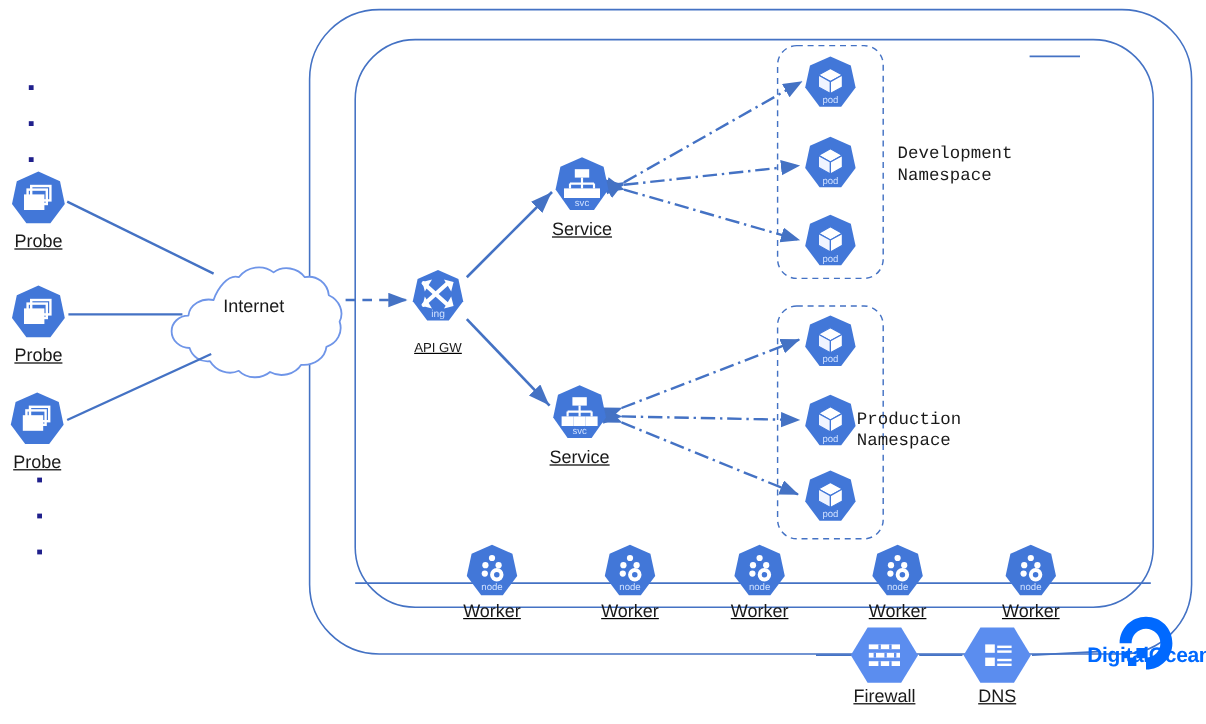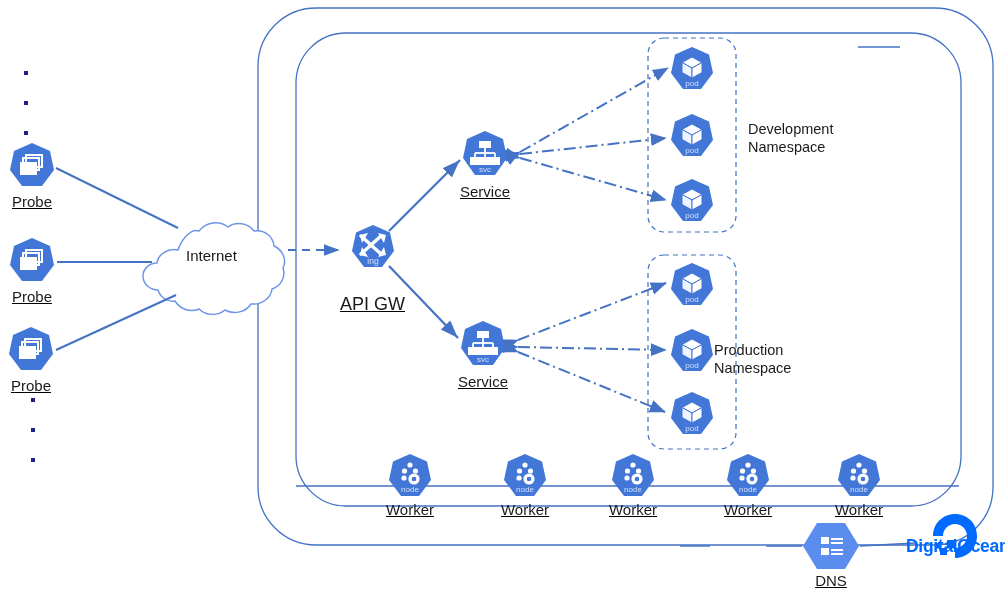--- a/index.html
+++ b/index.html
@@ -2,21 +2,21 @@
 <html><head>
 <meta charset="utf-8">
 <style>
   html,body{margin:0;padding:0;background:#ffffff;}
   body{width:1005px;height:603px;font-family:"Liberation Sans",sans-serif;overflow:hidden;}
   #stage{position:relative;width:1005px;height:603px;background:#fff;}
   #wire{position:absolute;left:0;top:0;width:1005px;height:603px;}
   .node{position:absolute;display:flex;flex-direction:column;align-items:center;text-decoration:underline;}
   .glyph{position:relative;display:block;}
   .cap{font-family:"Liberation Sans",sans-serif;color:#1a1a1a;white-space:nowrap;text-align:center;line-height:1.05;}
-  .nslabel{position:absolute;font-family:Liberation Sans, sans-serif;color:#1a1a1a;
+  .nslabel{position:absolute;font-family:Liberation Mono, monospace;color:#1a1a1a;
            font-size:14.5px;line-height:18px;white-space:pre;}
   .cloudtext{position:absolute;font-size:15px;color:#1a1a1a;}
   .dotmark{position:absolute;width:4px;height:4px;background:#20208c;}
   .dologo{position:absolute;}
   .doword{position:absolute;font-family:"Liberation Sans",sans-serif;font-weight:bold;
           font-size:17.5px;color:#0069FF;letter-spacing:-0.3px;white-space:nowrap;}
 </style>
 </head>
 <body>
 
@@ -134,21 +134,21 @@
       <g stroke="#ffffff" stroke-width="3.4" fill="none" stroke-linecap="round">
         <path d="M13,13 L33,31"></path>
         <path d="M33,13 L13,31"></path>
       </g>
       <path d="M30,10 L38,12 L36,20 Z" fill="#ffffff"></path>
       <path d="M20,34 L12,32 L14,24 Z" fill="#ffffff"></path>
       <path d="M30,34 L38,32 L36,24 Z" fill="#ffffff"></path>
       <path d="M20,10 L12,12 L14,20 Z" fill="#ffffff"></path>
       <text x="25" y="41" text-anchor="middle" fill="#cfe0ff" font-family="Liberation Sans, sans-serif" font-size="8.5">ing</text>
     </svg>
-    <div class="cap" style="font-size:18px;margin-top:20px;">API GW</div>
+    <div class="cap" style="font-size:11px;margin-top:10px;">API GW</div>
   </div>
 
   <div class="node" style="left:459px;top:129px;">
     <svg class="glyph" width="52" height="54" viewBox="0 0 52 54">
       <polygon points="26,2 44,10 48,29 36,46 16,46 4,29 8,10" fill="#4277d8"></polygon>
       <g fill="#ffffff">
         <rect x="20" y="12" width="12" height="7"></rect>
         <rect x="11" y="28" width="10" height="8"></rect>
         <rect x="21" y="28" width="10" height="8"></rect>
         <rect x="31" y="28" width="10" height="8"></rect>
@@ -324,20 +324,40 @@
       <circle cx="19.5" cy="19" r="2.6" fill="#ffffff"></circle>
       <circle cx="30.5" cy="19" r="2.6" fill="#ffffff"></circle>
       <circle cx="19" cy="26" r="2.6" fill="#ffffff"></circle>
       <circle cx="29" cy="27" r="5.6" fill="#ffffff"></circle>
       <circle cx="29" cy="27" r="2.3" fill="#4277d8"></circle>
       <text x="25" y="40" text-anchor="middle" fill="#cfe0ff" font-family="Liberation Sans, sans-serif" font-size="8">node</text>
     </svg>
     <div class="cap" style="font-size:15px;">Worker</div>
   </div>
 
+  <div class="node" style="left:707px;top:521px;">
+    <svg class="glyph" width="60" height="52" viewBox="0 0 60 52">
+      <polygon points="16,2 44,2 58,25 44,48 16,48 2,25" fill="#5b8def"></polygon>
+      <g fill="#ffffff">
+        <rect x="17" y="16" width="26" height="4"></rect>
+        <rect x="17" y="23" width="26" height="4"></rect>
+        <rect x="17" y="30" width="26" height="4"></rect>
+      </g>
+      <g fill="#5b8def">
+        <rect x="25" y="16" width="2" height="4"></rect>
+        <rect x="34" y="16" width="2" height="4"></rect>
+        <rect x="21" y="23" width="2" height="4"></rect>
+        <rect x="30" y="23" width="2" height="4"></rect>
+        <rect x="38" y="23" width="2" height="4"></rect>
+        <rect x="25" y="30" width="2" height="4"></rect>
+        <rect x="34" y="30" width="2" height="4"></rect>
+      </g>
+    </svg>
+    <div class="cap" style="font-size:15px;margin-top:0px;">Firewall</div>
+  </div>
 
   <div class="node" style="left:801px;top:521px;">
     <svg class="glyph" width="60" height="52" viewBox="0 0 60 52">
       <polygon points="16,2 44,2 58,25 44,48 16,48 2,25" fill="#5b8def"></polygon>
       <g fill="#ffffff">
         <rect x="20" y="16" width="8" height="7"></rect>
         <rect x="30" y="17" width="12" height="2"></rect>
         <rect x="30" y="21" width="12" height="2"></rect>
         <rect x="20" y="27" width="8" height="7"></rect>
         <rect x="30" y="28" width="12" height="2"></rect>

